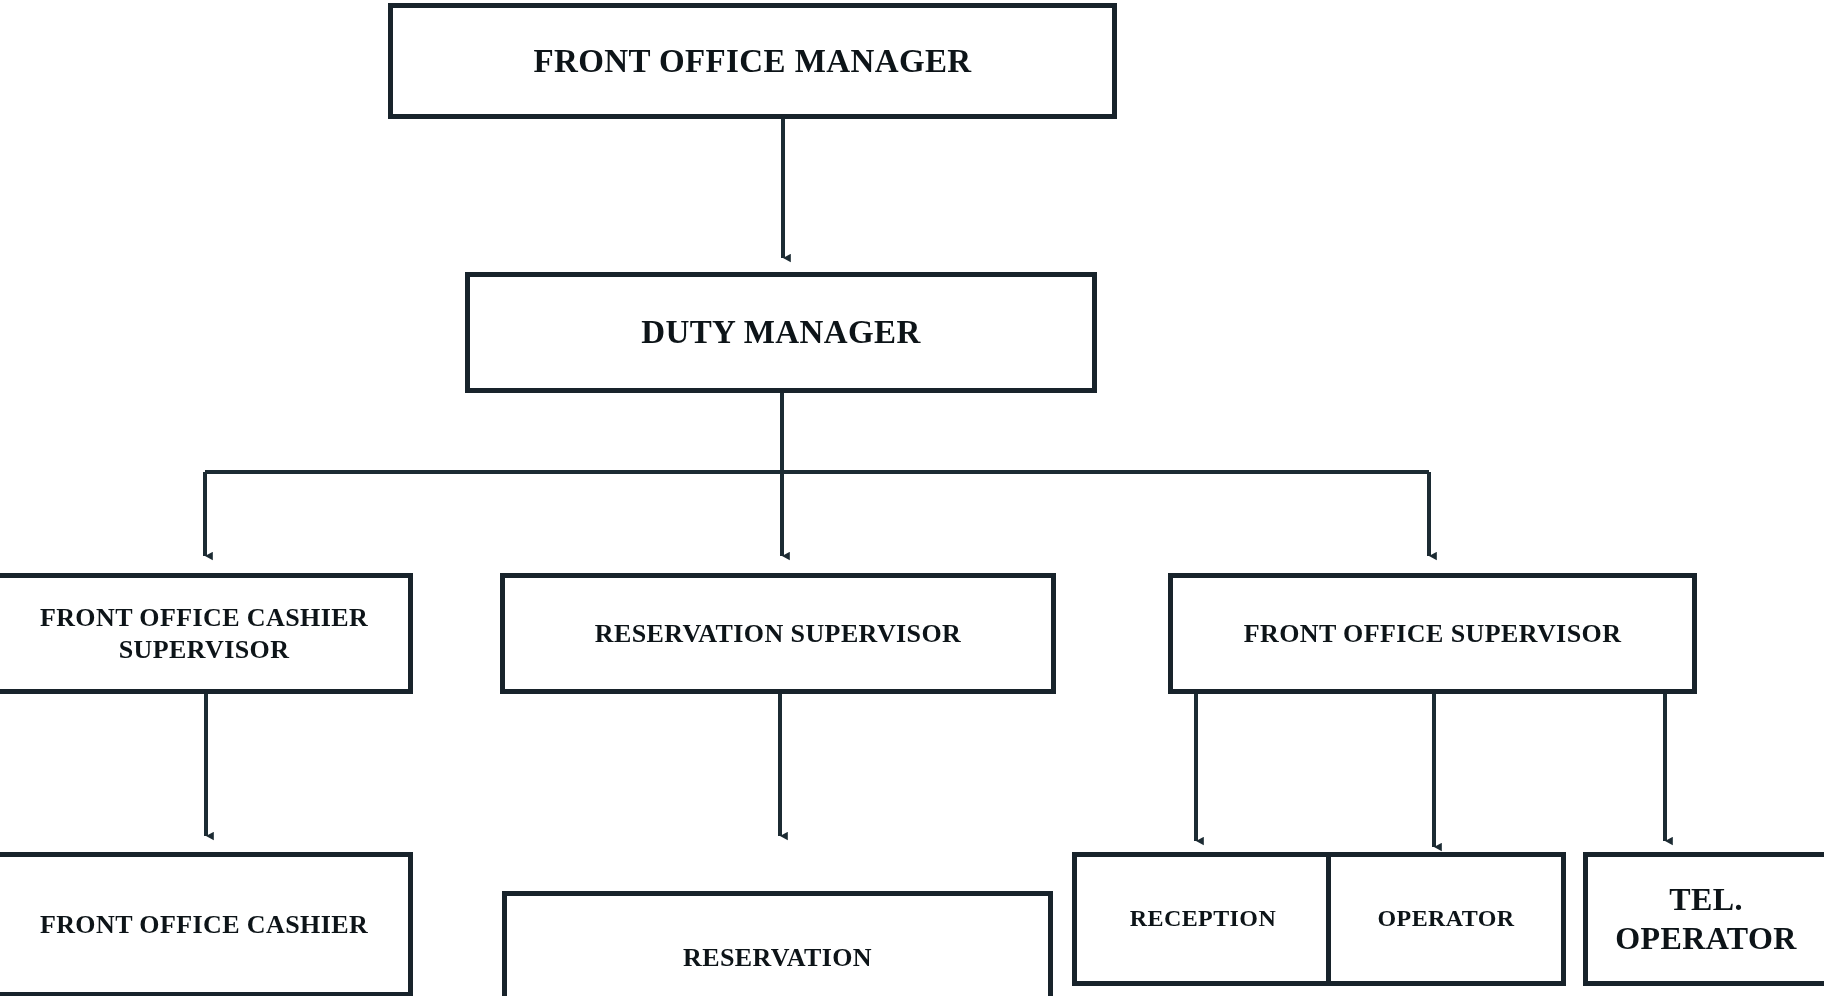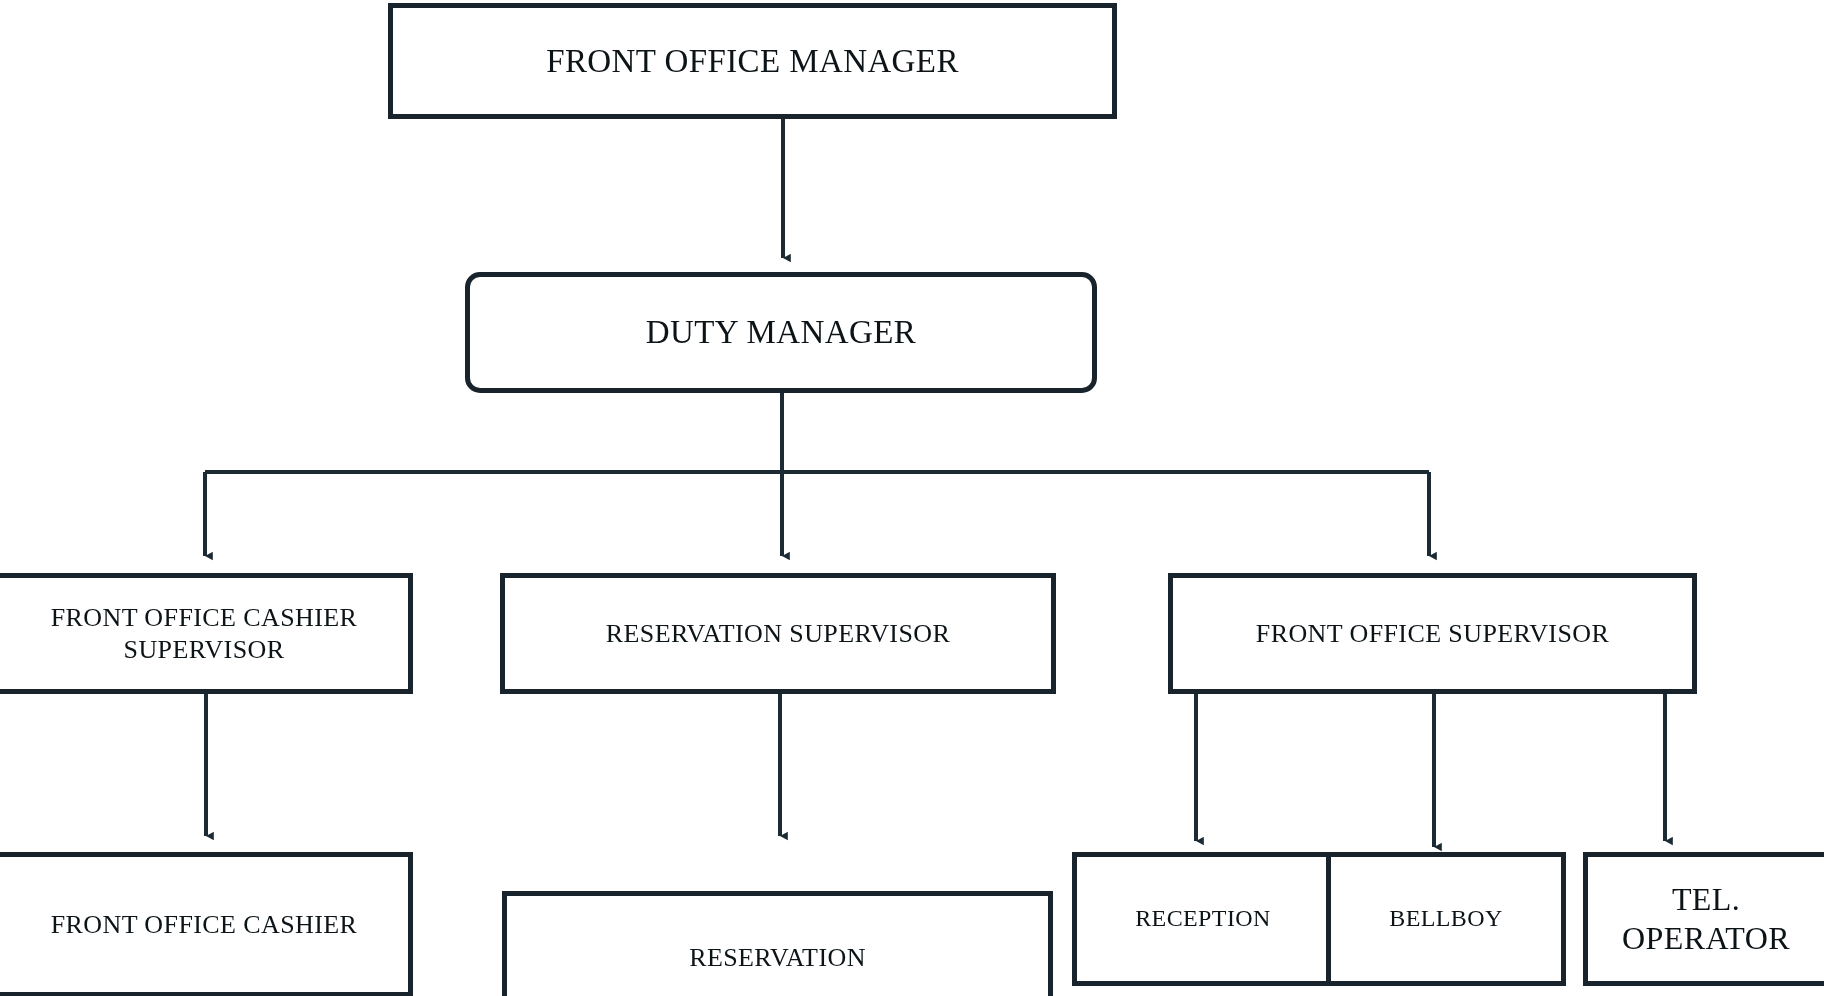--- a/index.html
+++ b/index.html
@@ -30,35 +30,35 @@
     background: #ffffff;
     border: 5px solid #18232b;
     display: flex;
     align-items: center;
     justify-content: center;
     text-align: center;
     z-index: 2;
   }
   .org-node .node-label {
     display: block;
-    font-weight: normal;
+    font-weight: bold;
     color: #0d1418;
     letter-spacing: 0.4px;
     line-height: 1.22;
     padding: 0 10px;
     white-space: pre-line;
   }
   
   .n-front-office-manager {
     left: 388px; top: 3px; width: 729px; height: 116px;
   }
   .n-front-office-manager .node-label { font-size: 33px; }
   
   .n-duty-manager {
-    left: 465px; top: 272px; width: 632px; height: 121px; border-radius: 15px;
+    left: 465px; top: 272px; width: 632px; height: 121px;
   }
   .n-duty-manager .node-label { font-size: 33px; }
   
   .n-front-office-cashier-supervisor {
     left: -5px; top: 573px; width: 418px; height: 121px;
   }
   .n-front-office-cashier-supervisor .node-label { font-size: 26px; }
   .n-reservation-supervisor {
     left: 500px; top: 573px; width: 556px; height: 121px;
   }
@@ -151,20 +151,20 @@
 
   <div class="org-node n-reservation">
     <span class="node-label">RESERVATION</span>
   </div>
 
   <div class="org-node n-reception">
     <span class="node-label">RECEPTION</span>
   </div>
 
   <div class="org-node n-bellboy">
-    <span class="node-label">BELLBOY</span>
+    <span class="node-label">OPERATOR</span>
   </div>
 
   <div class="org-node n-tel-operator">
     <span class="node-label">TEL. OPERATOR</span>
   </div>
 
 </div>
 
 </body></html>

